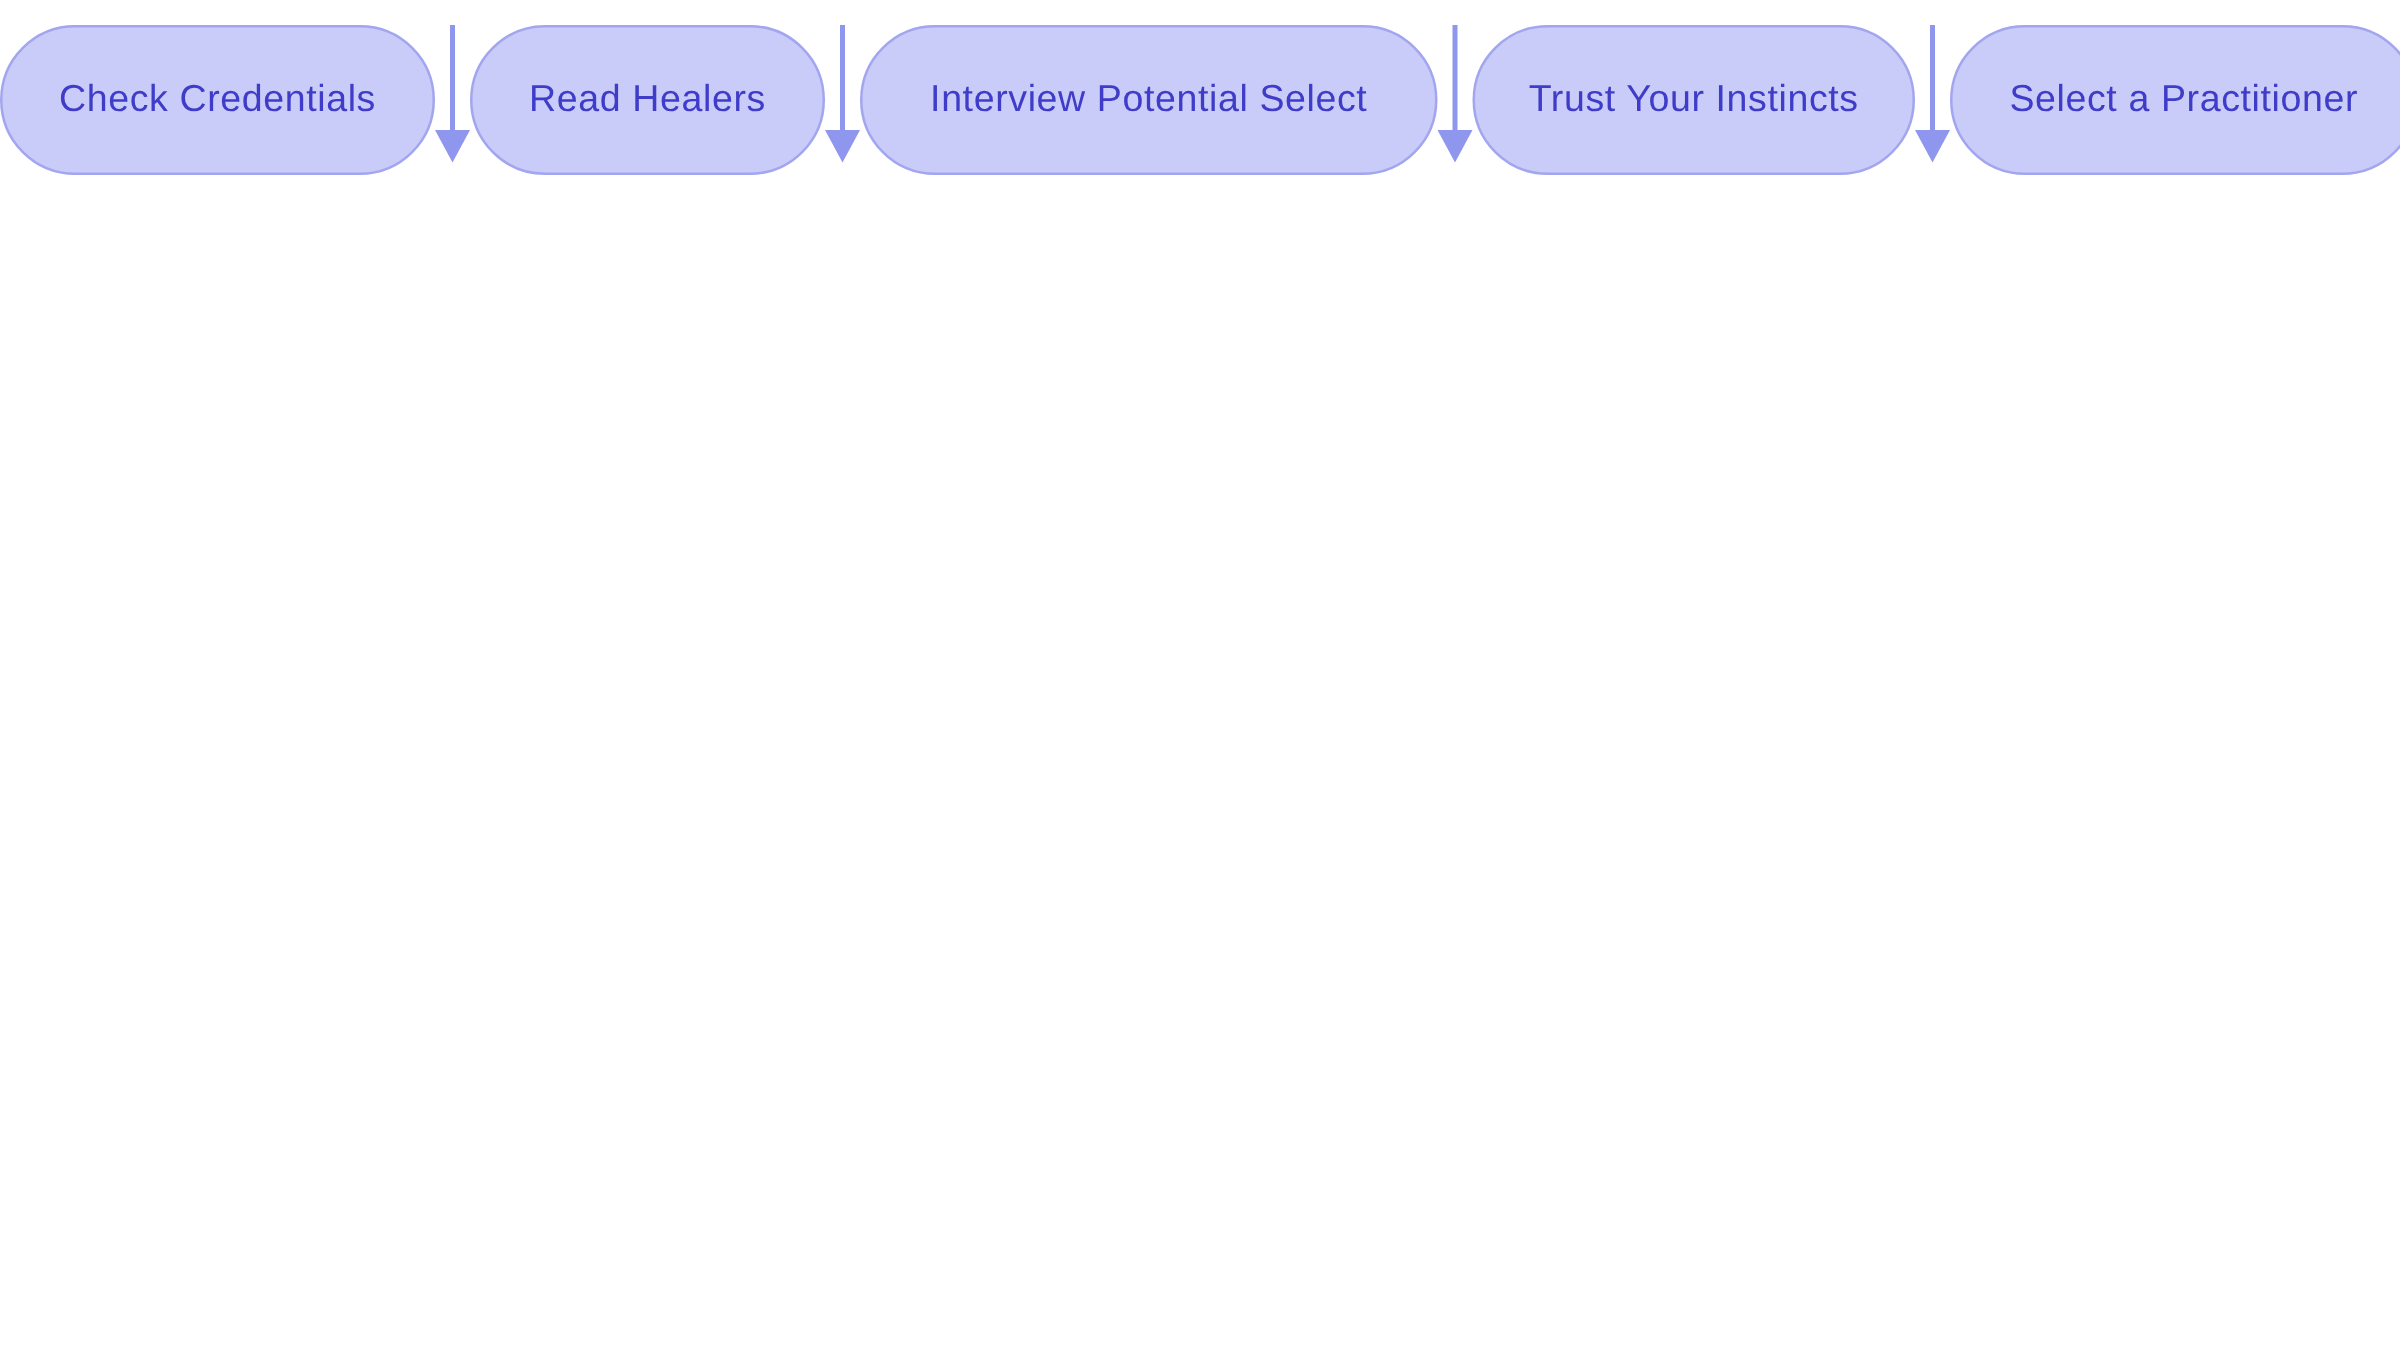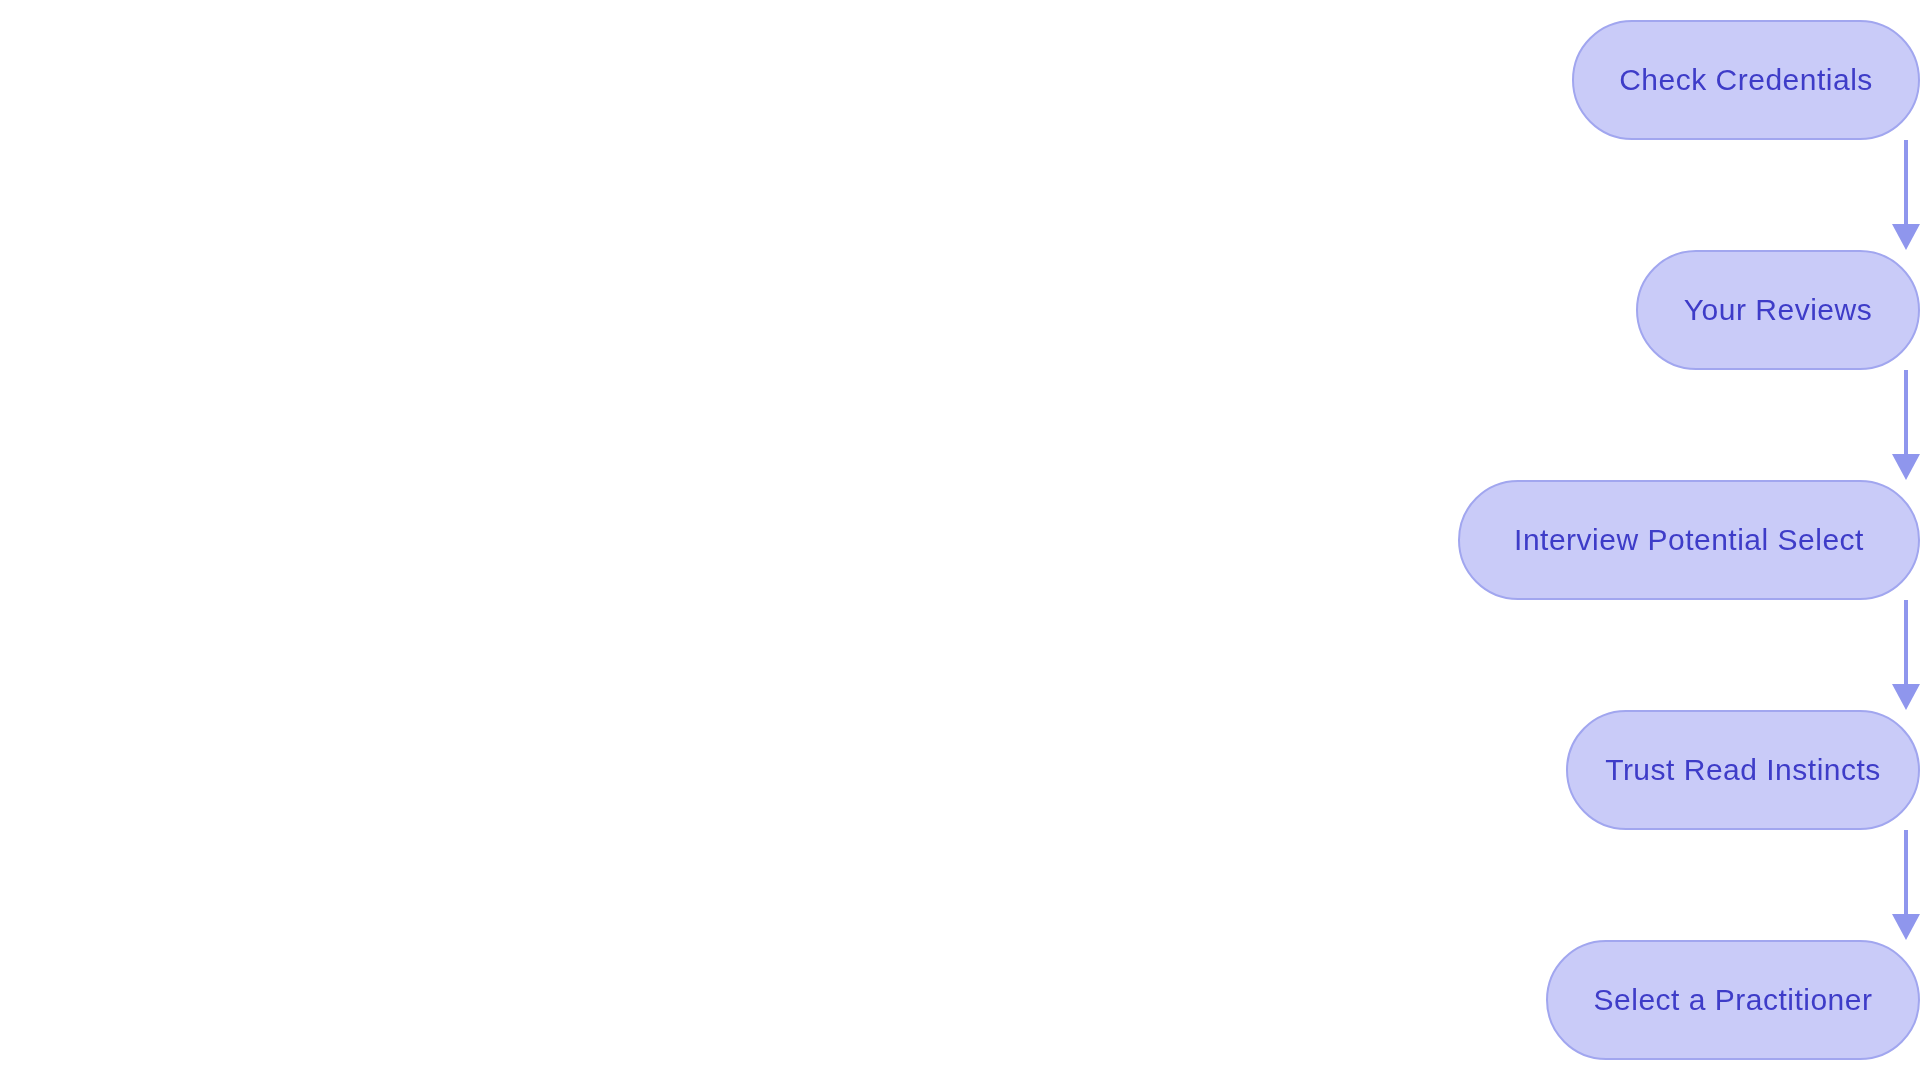--- a/index.html
+++ b/index.html
@@ -16,22 +16,22 @@
     background: var(--page-bg);
     overflow: hidden;
     font-family: "Liberation Sans", "DejaVu Sans", sans-serif;
   }
   .canvas {
     position: relative;
     width: 1920px;
     height: 1083px;
     background: var(--page-bg);
     display: flex;
-    flex-direction: column;
-    align-items: flex-end;
+    flex-direction: row;
+    align-items: flex-start;
     padding-top: 20px;
   }
   .flow-node {
     height: 120px;
     border-radius: 60px;
     background: var(--node-fill);
     border: 2px solid var(--node-border);
     display: flex;
     align-items: center;
     justify-content: center;
@@ -77,39 +77,39 @@
   <div class="flow-node n1">
     <span class="node-label">Check Credentials</span>
   </div>
 
   <div class="flow-arrow">
     <div class="arrow-shaft"></div>
     <div class="arrow-head"></div>
   </div>
 
   <div class="flow-node n2">
-    <span class="node-label">Your Reviews</span>
+    <span class="node-label">Read Healers</span>
   </div>
 
   <div class="flow-arrow">
     <div class="arrow-shaft"></div>
     <div class="arrow-head"></div>
   </div>
 
   <div class="flow-node n3">
     <span class="node-label">Interview Potential Select</span>
   </div>
 
   <div class="flow-arrow">
     <div class="arrow-shaft"></div>
     <div class="arrow-head"></div>
   </div>
 
   <div class="flow-node n4">
-    <span class="node-label">Trust Read Instincts</span>
+    <span class="node-label">Trust Your Instincts</span>
   </div>
 
   <div class="flow-arrow">
     <div class="arrow-shaft"></div>
     <div class="arrow-head"></div>
   </div>
 
   <div class="flow-node n5">
     <span class="node-label">Select a Practitioner</span>
   </div>

